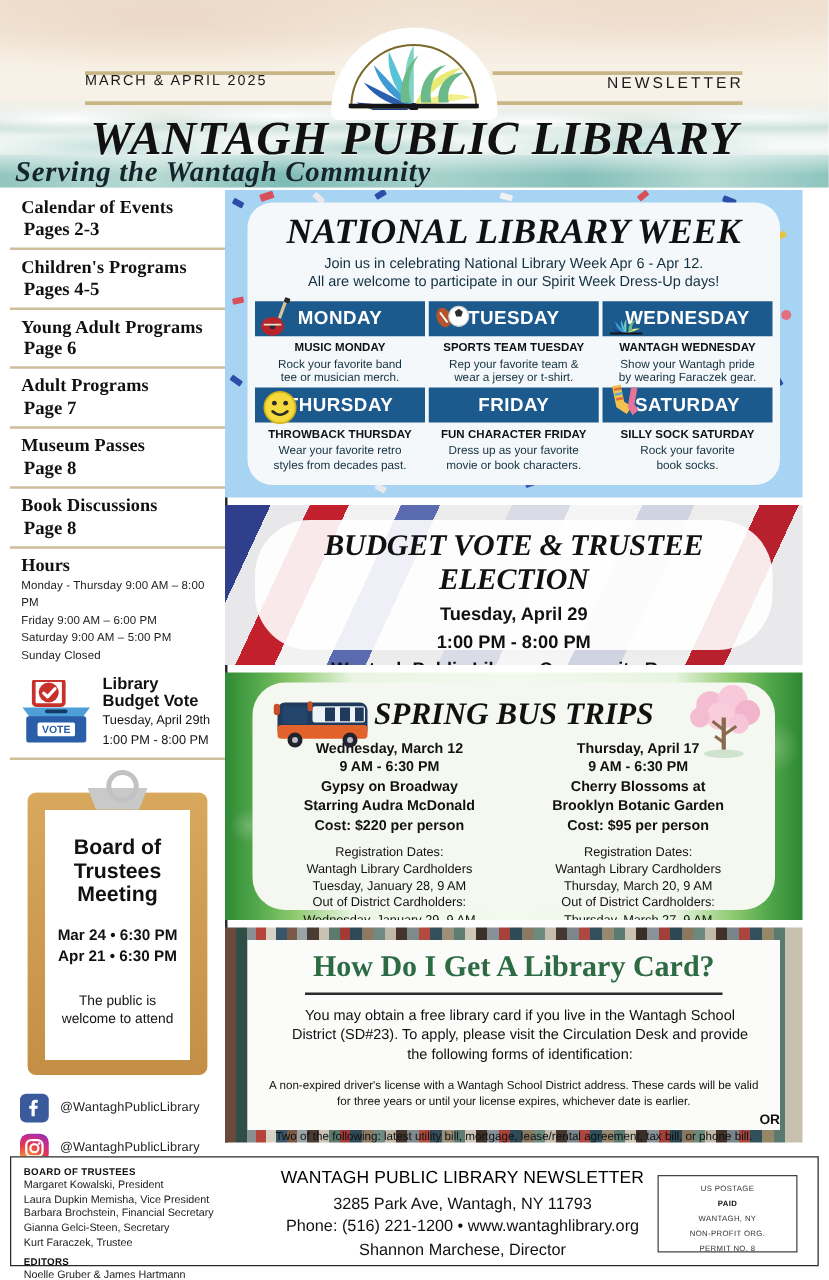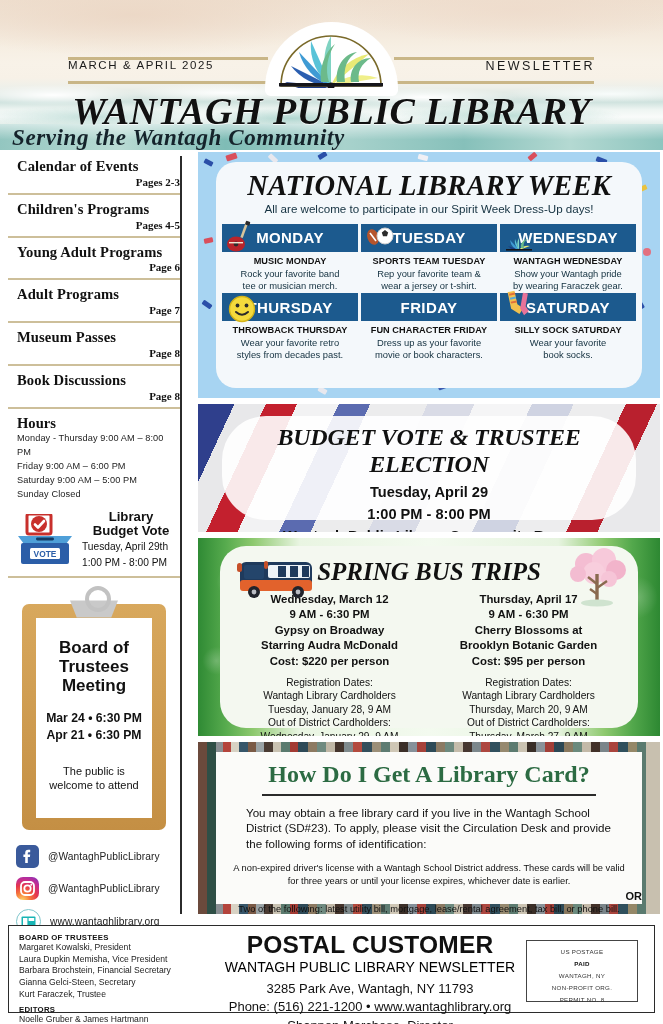--- a/index.html
+++ b/index.html
@@ -59,37 +59,37 @@
   .lib-sub{
     position:absolute;left:12px;right:0;top:125px;text-align:left;
     font-family:"Liberation Serif", serif;font-weight:700;font-style:italic;
     font-size:23px;letter-spacing:.6px;color:#15232b;
   }
 
   
   .body-wrap{position:absolute;left:0;top:152px;width:663px;height:764px;}
   .sidebar{position:absolute;left:8px;top:0;width:172px;height:762px;}
   .vline{position:absolute;left:180px;top:4px;width:2px;height:758px;background:#2b2b2b;}
-  .content{position:absolute;left:198px;top:0;width:462px;height:762px;}
+  .content{position:absolute;left:180px;top:0;width:462px;height:762px;}
 
   
   .toc{position:relative;}
   .toc-item{padding:6px 0 5px 0;border-bottom:2px solid #cdbf9a;}
   .toc-item:first-child{border-top:0;}
   .toc-title{font-family:"Liberation Serif", serif;font-weight:700;font-size:14.6px;color:#111;line-height:1.15;letter-spacing:.1px;padding-left:9px;}
-  .toc-pages{font-family:"Liberation Serif", serif;font-weight:700;font-size:11px;color:#111;padding-left:11px;margin-top:1px;text-align:right;}
+  .toc-pages{font-family:"Liberation Serif", serif;font-weight:700;font-size:15px;color:#111;padding-left:11px;margin-top:1px;}
 
   .hours-block{padding:6px 0 4px 0;}
   .hours-h{font-family:"Liberation Serif", serif;font-weight:700;font-size:14.6px;color:#111;padding-left:9px;}
   .hours-line{font-size:9.2px;color:#222;padding-left:9px;line-height:1.52;letter-spacing:.1px;}
 
   .vote-row{display:flex;align-items:center;gap:6px;padding:4px 0 6px 6px;border-bottom:2px solid #cdbf9a;}
   .ballot{position:relative;width:62px;height:52px;flex:0 0 62px;}
   .vote-txt{flex:1;}
-  .vote-h{font-size:13.2px;font-weight:700;color:#111;line-height:1.08;text-align:center;}
+  .vote-h{font-size:13.2px;font-weight:700;color:#111;line-height:1.08;text-align:left;}
   .vote-d{font-size:10.2px;color:#111;line-height:1.25;margin-top:3px;}
 
   
   .clipwrap{position:relative;margin-top:14px;width:172px;height:245px;}
   .clipboard{position:absolute;left:14px;top:12px;width:144px;height:226px;background:#cf9c50;border-radius:7px;
     background-image:linear-gradient(180deg,#d8a85d,#c48f44);}
   .clip-paper{position:absolute;left:28px;top:26px;width:116px;height:200px;background:#fff;}
   .clip-top{position:absolute;left:62px;top:0px;width:48px;height:26px;background:#c9c9c9;border-radius:3px;
     clip-path:polygon(14% 100%,86% 100%,100% 34%,0% 34%);}
   .clip-ring{position:absolute;left:77px;top:-6px;width:18px;height:18px;border:4px solid #c2c2c2;border-radius:50%;background:transparent;}
@@ -145,21 +145,21 @@
   .bus-reg{font-size:10.2px;color:#111;line-height:1.32;margin-top:7px;}
   .bus-ic{position:absolute;}
 
   
   .libcard{height:172px;margin-top:6px;
     background:
       linear-gradient(90deg,#6b4a3c 0 9px,#2f4f46 9px 18px,#8a8f93 18px 25px,#b4443c 25px 33px,#d8d2c4 33px 41px,#37566a 41px 50px,#7a5a46 50px 58px,#9aa3a6 58px 66px,#4a3b33 66px 75px,#c9c2b2 75px 83px,#5a7a6e 83px 92px,#a33b34 92px 100px,#2e4a58 100px 110px,#8d7a62 110px 119px,#6f8a80 119px 128px,#c0b7a6 128px 137px,#44342c 137px 146px,#7f8a8d 146px 155px,#b34a3e 155px 164px,#344f5c 164px 174px,#9c8f78 174px 183px,#5e7c72 183px 192px,#cfc7b6 192px 201px,#3b2f28 201px 210px,#86919a 210px 219px,#a6423a 219px 228px,#2d4a57 228px 238px,#8b7a63 238px 247px,#6d8a7f 247px 256px,#c5bcab 256px 265px,#463630 265px 274px,#7c878c 274px 283px,#ad4740 283px 292px,#31505e 292px 302px,#96896f 302px 311px,#5c7b70 311px 320px,#cbc3b2 320px 329px,#3a2e27 329px 338px,#899299 338px 347px,#a23f38 347px 356px,#2c4855 356px 366px,#8a795f 366px 375px,#6b8a7d 375px 384px,#c3b9a8 384px 393px,#423129 393px 402px,#7a858a 402px 411px,#aa443d 411px 420px,#30505d 420px 430px,#958868 430px 439px,#5a7a6f 439px 448px,#c8c0af 448px 462px);}
   .libcard-inner{position:absolute;left:18px;top:10px;right:18px;bottom:10px;background:#fbfbf9;}
   .lc-title{text-align:center;font-family:"Liberation Serif", serif;font-weight:700;font-size:24px;color:#2c6b43;margin-top:9px;}
   .lc-rule{height:1.5px;background:#2b2b2b;margin:6px 46px 0 46px;}
-  .lc-p1{text-align:left;font-size:11.6px;color:#111;line-height:1.38;margin:9px 20px 0 30px;}
+  .lc-p1{text-align:center;font-size:11.6px;color:#111;line-height:1.38;margin:9px 20px 0 30px;}
   .lc-p2{text-align:center;font-size:9.3px;color:#111;line-height:1.4;margin:10px 12px 0 12px;}
   .lc-or{text-align:right;font-size:11px;font-weight:700;color:#111;margin-top:2px;}
   .lc-p3{text-align:center;font-size:9.3px;color:#111;line-height:1.4;margin:1px 12px 0 12px;}
 
   
   .footer{position:absolute;left:8px;top:925px;width:647px;height:88px;border:1.6px solid #2b2b2b;box-sizing:border-box;background:#fff;}
   .bot-l{position:absolute;left:10px;top:7px;width:200px;}
   .bot-h{font-size:7.8px;font-weight:700;color:#111;letter-spacing:.25px;}
   .bot-n{font-size:8.6px;color:#222;line-height:1.36;}
   .bot-h2{font-size:7.8px;font-weight:700;color:#111;letter-spacing:.25px;margin-top:5px;}
@@ -339,20 +339,21 @@
         <div class="nlw-conf" style="left:440px;top:34px;width:9px;height:5px;background:#e9c23e;transform:rotate(-25deg);"></div>
         <div class="nlw-conf" style="left:445px;top:96px;width:8px;height:8px;border-radius:50%;background:#e2707f;"></div>
         <div class="nlw-conf" style="left:438px;top:150px;width:9px;height:5px;background:#2b4fa8;transform:rotate(60deg);"></div>
         <div class="nlw-conf" style="left:6px;top:86px;width:9px;height:5px;background:#d94f5c;transform:rotate(-12deg);"></div>
         <div class="nlw-conf" style="left:4px;top:150px;width:10px;height:5px;background:#2b4fa8;transform:rotate(36deg);"></div>
         <div class="nlw-conf" style="left:240px;top:232px;width:10px;height:5px;background:#3b5bb0;transform:rotate(-20deg);"></div>
         <div class="nlw-conf" style="left:120px;top:236px;width:9px;height:5px;background:#e8e8ee;transform:rotate(30deg);"></div>
 
         <div class="nlw-inner">
           <div class="nlw-title">NATIONAL LIBRARY WEEK</div>
+          <div class="nlw-sub">Join us in celebrating National Library Week Apr 6 - Apr 12.</div>
           <div class="nlw-sub" style="margin-top:0">All are welcome to participate in our Spirit Week Dress-Up days!</div>
 
           <div class="grid">
 
             <div class="daycell">
               <div class="daybar">
                 <svg class="dayicon" viewBox="0 0 34 34">
                   <rect x="19" y="2" width="2.6" height="16" fill="#d8c49a" transform="rotate(20 20 10)"></rect>
                   <rect x="21.5" y="1" width="4.5" height="4" rx="1" fill="#2b2b2b" transform="rotate(20 23 3)"></rect>
                   <ellipse cx="12" cy="24" rx="9" ry="7.5" fill="#b9242a"></ellipse>
@@ -428,21 +429,21 @@
                 <svg class="dayicon" style="left:0;top:-6px" viewBox="0 0 34 34">
                   <path d="M11 4 l6 0 0 14 5 5 -5 5 -7 -7 0 -17 Z" fill="#f2c14e" transform="rotate(-12 14 16)"></path>
                   <path d="M11 7 l6 0" stroke="#e0703c" stroke-width="2" transform="rotate(-12 14 16)"></path>
                   <path d="M11 11 l6 0" stroke="#5aa9d6" stroke-width="2" transform="rotate(-12 14 16)"></path>
                   <path d="M11 15 l6 0" stroke="#e0703c" stroke-width="2" transform="rotate(-12 14 16)"></path>
                   <path d="M21 6 l5 0 0 13 4 4 -4 5 -5 -6 0 -16 Z" fill="#e7739a" transform="rotate(10 24 17)"></path>
                 </svg>
                 <div class="dayname">SATURDAY</div>
               </div>
               <div class="daysub">SILLY SOCK SATURDAY</div>
-              <div class="daydesc">Wear your favorite</div>
+              <div class="daydesc">Rock your favorite</div>
               <div class="daydesc" style="margin-top:0">book socks.</div>
             </div>
 
           </div>
         </div>
       </div>
 
       <div class="card budget">
         <div class="budget-inner">
           <div class="budget-t">BUDGET VOTE &amp; TRUSTEE ELECTION</div>
@@ -533,21 +534,20 @@
       <div class="bot-n">Margaret Kowalski, President</div>
       <div class="bot-n">Laura Dupkin Memisha, Vice President</div>
       <div class="bot-n">Barbara Brochstein, Financial Secretary</div>
       <div class="bot-n">Gianna Gelci-Steen, Secretary</div>
       <div class="bot-n">Kurt Faraczek, Trustee</div>
       <div class="bot-h2">EDITORS</div>
       <div class="bot-n">Noelle Gruber &amp; James Hartmann</div>
     </div>
 
     <div class="bot-c">
-      <div class="pc">POSTAL CUSTOMER</div>
       <div class="pc2">WANTAGH PUBLIC LIBRARY NEWSLETTER</div>
       <div class="pc3">3285 Park Ave, Wantagh, NY 11793</div>
       <div class="pc3" style="margin-top:0">Phone: (516) 221-1200 • www.wantaghlibrary.org</div>
       <div class="pc3" style="margin-top:0">Shannon Marchese, Director</div>
     </div>
 
     <div class="stamp">
       <div class="st">US POSTAGE</div>
       <div class="st b">PAID</div>
       <div class="st">WANTAGH, NY</div>

